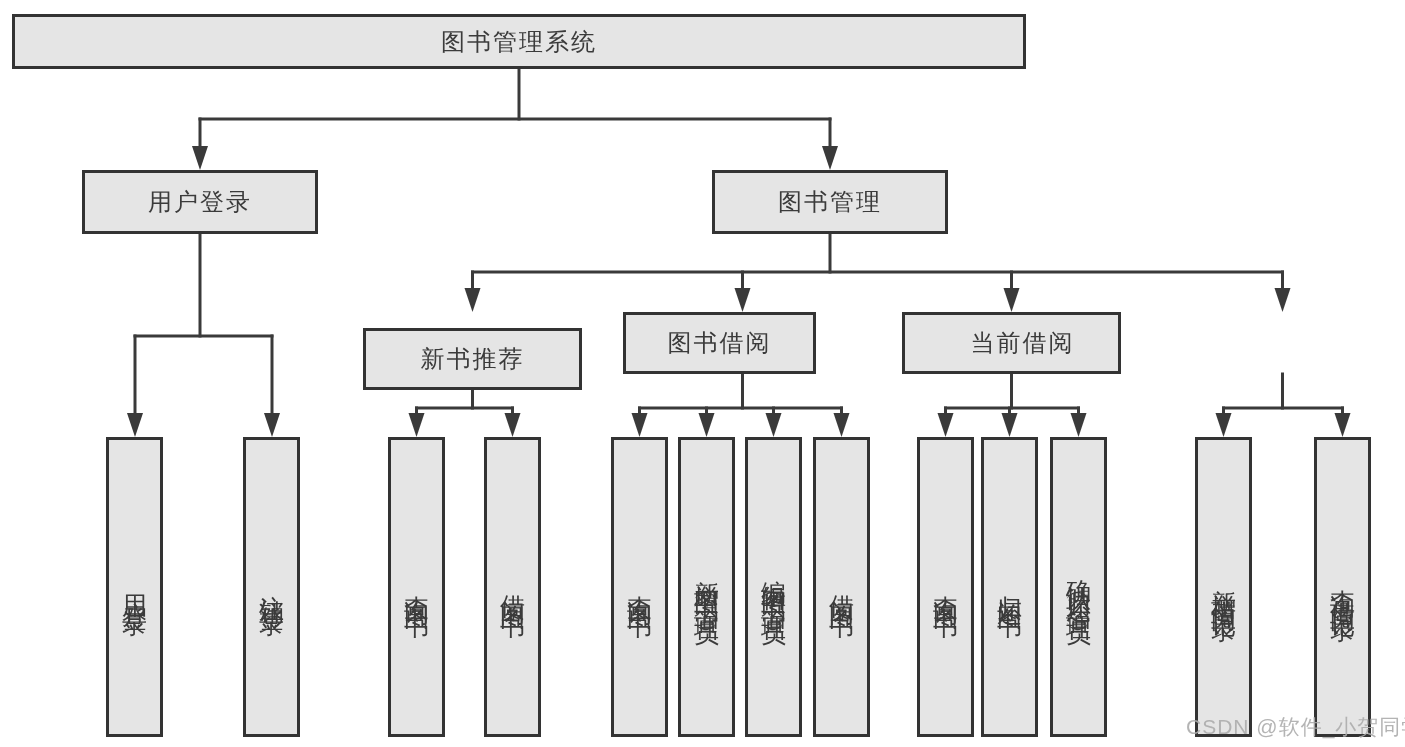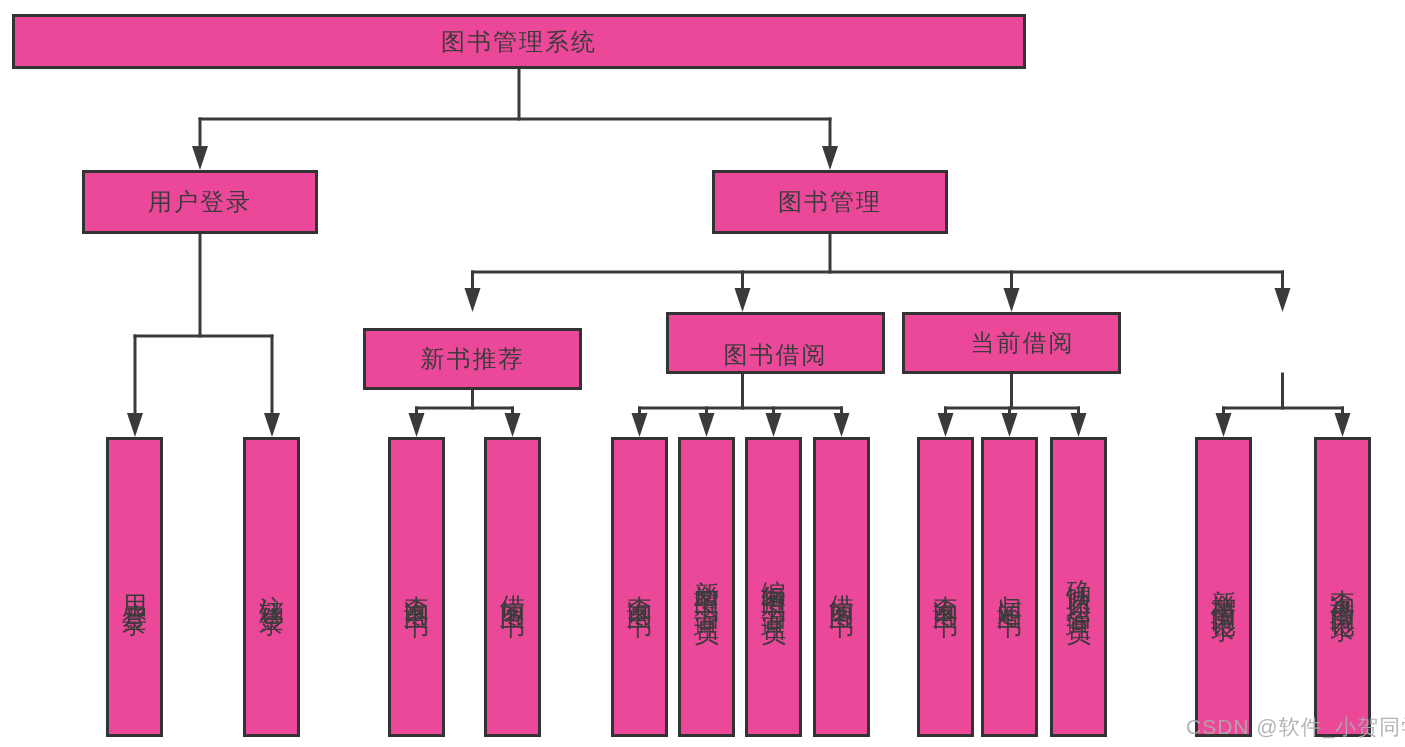--- a/index.html
+++ b/index.html
@@ -2,21 +2,21 @@
 <html><head>
 <meta charset="utf-8">
 <style>
   html, body { margin:0; padding:0; background:#ffffff; }
   .stage {
     position:relative; width:1405px; height:747px; background:#ffffff;
     font-family:"Liberation Sans", sans-serif; overflow:hidden;
   }
   svg.connectors { position:absolute; left:0; top:0; width:1405px; height:747px; }
   .node {
-    position:absolute; background:#ec4899; border:3px solid #333333;
+    position:absolute; background:#e5e5e5; border:3px solid #333333;
     box-sizing:border-box; display:flex; align-items:center; justify-content:center;
     color:#3b3b3b;
   }
   .hlabel { font-size:24px; letter-spacing:2px; white-space:nowrap; }
   .leaf { top:437px; width:57px; height:300px; }
   .vtext {
     writing-mode:vertical-rl; text-orientation:mixed;
     font-size:25px; letter-spacing:6px; line-height:1; white-space:nowrap;
   }
   .watermark {
@@ -106,21 +106,21 @@
   <div class="node" style="left:82px; top:170px; width:236px; height:64px;">
     <span class="hlabel">用户登录</span>
   </div>
   <div class="node" style="left:712px; top:170px; width:236px; height:64px;text-align:center;">
     <span class="hlabel">图书管理</span>
   </div>
 
   <div class="node" style="left:363px; top:328px; width:219px; height:62px;">
     <span class="hlabel">新书推荐</span>
   </div>
-  <div class="node" style="left:666px; top:312px; width:219px; height:62px;align-items:flex-end;">
+  <div class="node" style="left:623px; top:312px; width:193px; height:62px;">
     <span class="hlabel">图书借阅</span>
   </div>
   <div class="node" style="left:902px; top:312px; width:219px; height:62px;padding-left:22px;">
     <span class="hlabel">当前借阅</span>
   </div>
 
   <div class="node leaf" style="left:106px;">
     <span class="vtext">用户登录</span>
   </div>
   <div class="node leaf" style="left:243px;">

